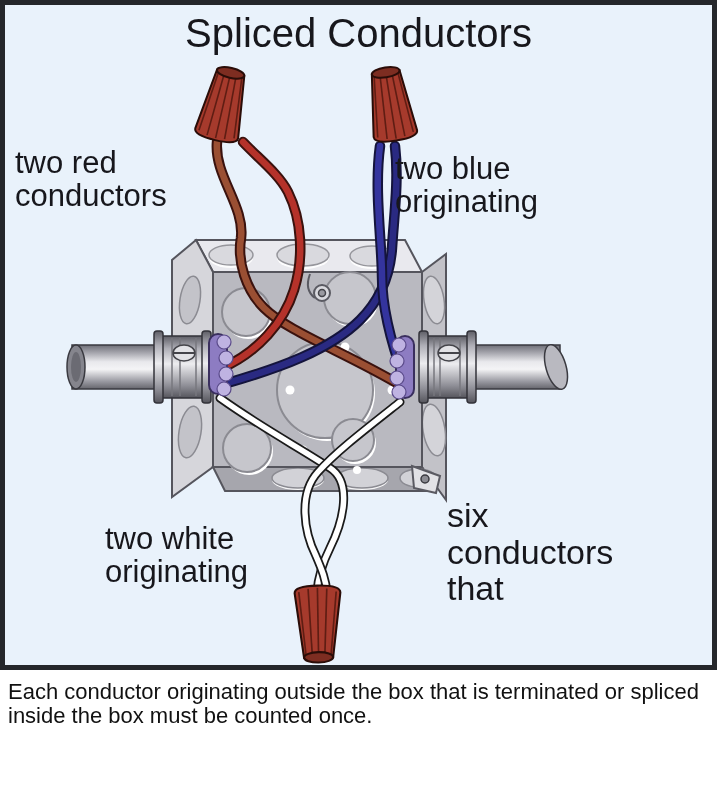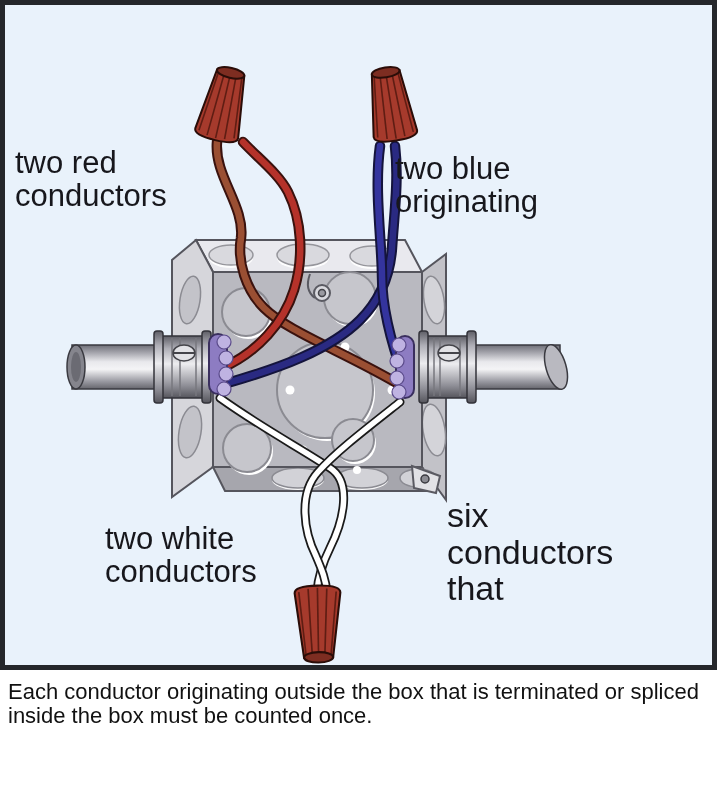--- a/index.html
+++ b/index.html
@@ -226,24 +226,25 @@
         <line x1="-12" y1="-32" x2="-18" y2="29"></line>
           <line x1="-6" y1="-33" x2="-9" y2="32"></line>
         <line x1="0" y1="-34" x2="0" y2="33"></line>
           <line x1="6" y1="-33" x2="9" y2="32"></line>
         <line x1="12" y1="-32" x2="18" y2="29"></line>
       </g>
       <ellipse cx="0" cy="-34" rx="14" ry="5" fill="#7d2d21" stroke="#2a0d08" stroke-width="2"></ellipse>
     </g>
   </svg>
 
+  <div class="title">Spliced Conductors</div>
   <div class="overlay-label label-red">two red
 conductors</div>
   <div class="overlay-label label-blue">two blue
 originating</div>
   <div class="overlay-label label-white">two white
-conductors</div>
+originating</div>
   <div class="overlay-label label-six">six
 conductors
 that</div>
 </div>
 
 <div class="caption">Each conductor originating outside the box that is terminated or spliced inside the box must be counted once.</div>
 
 </body></html>

